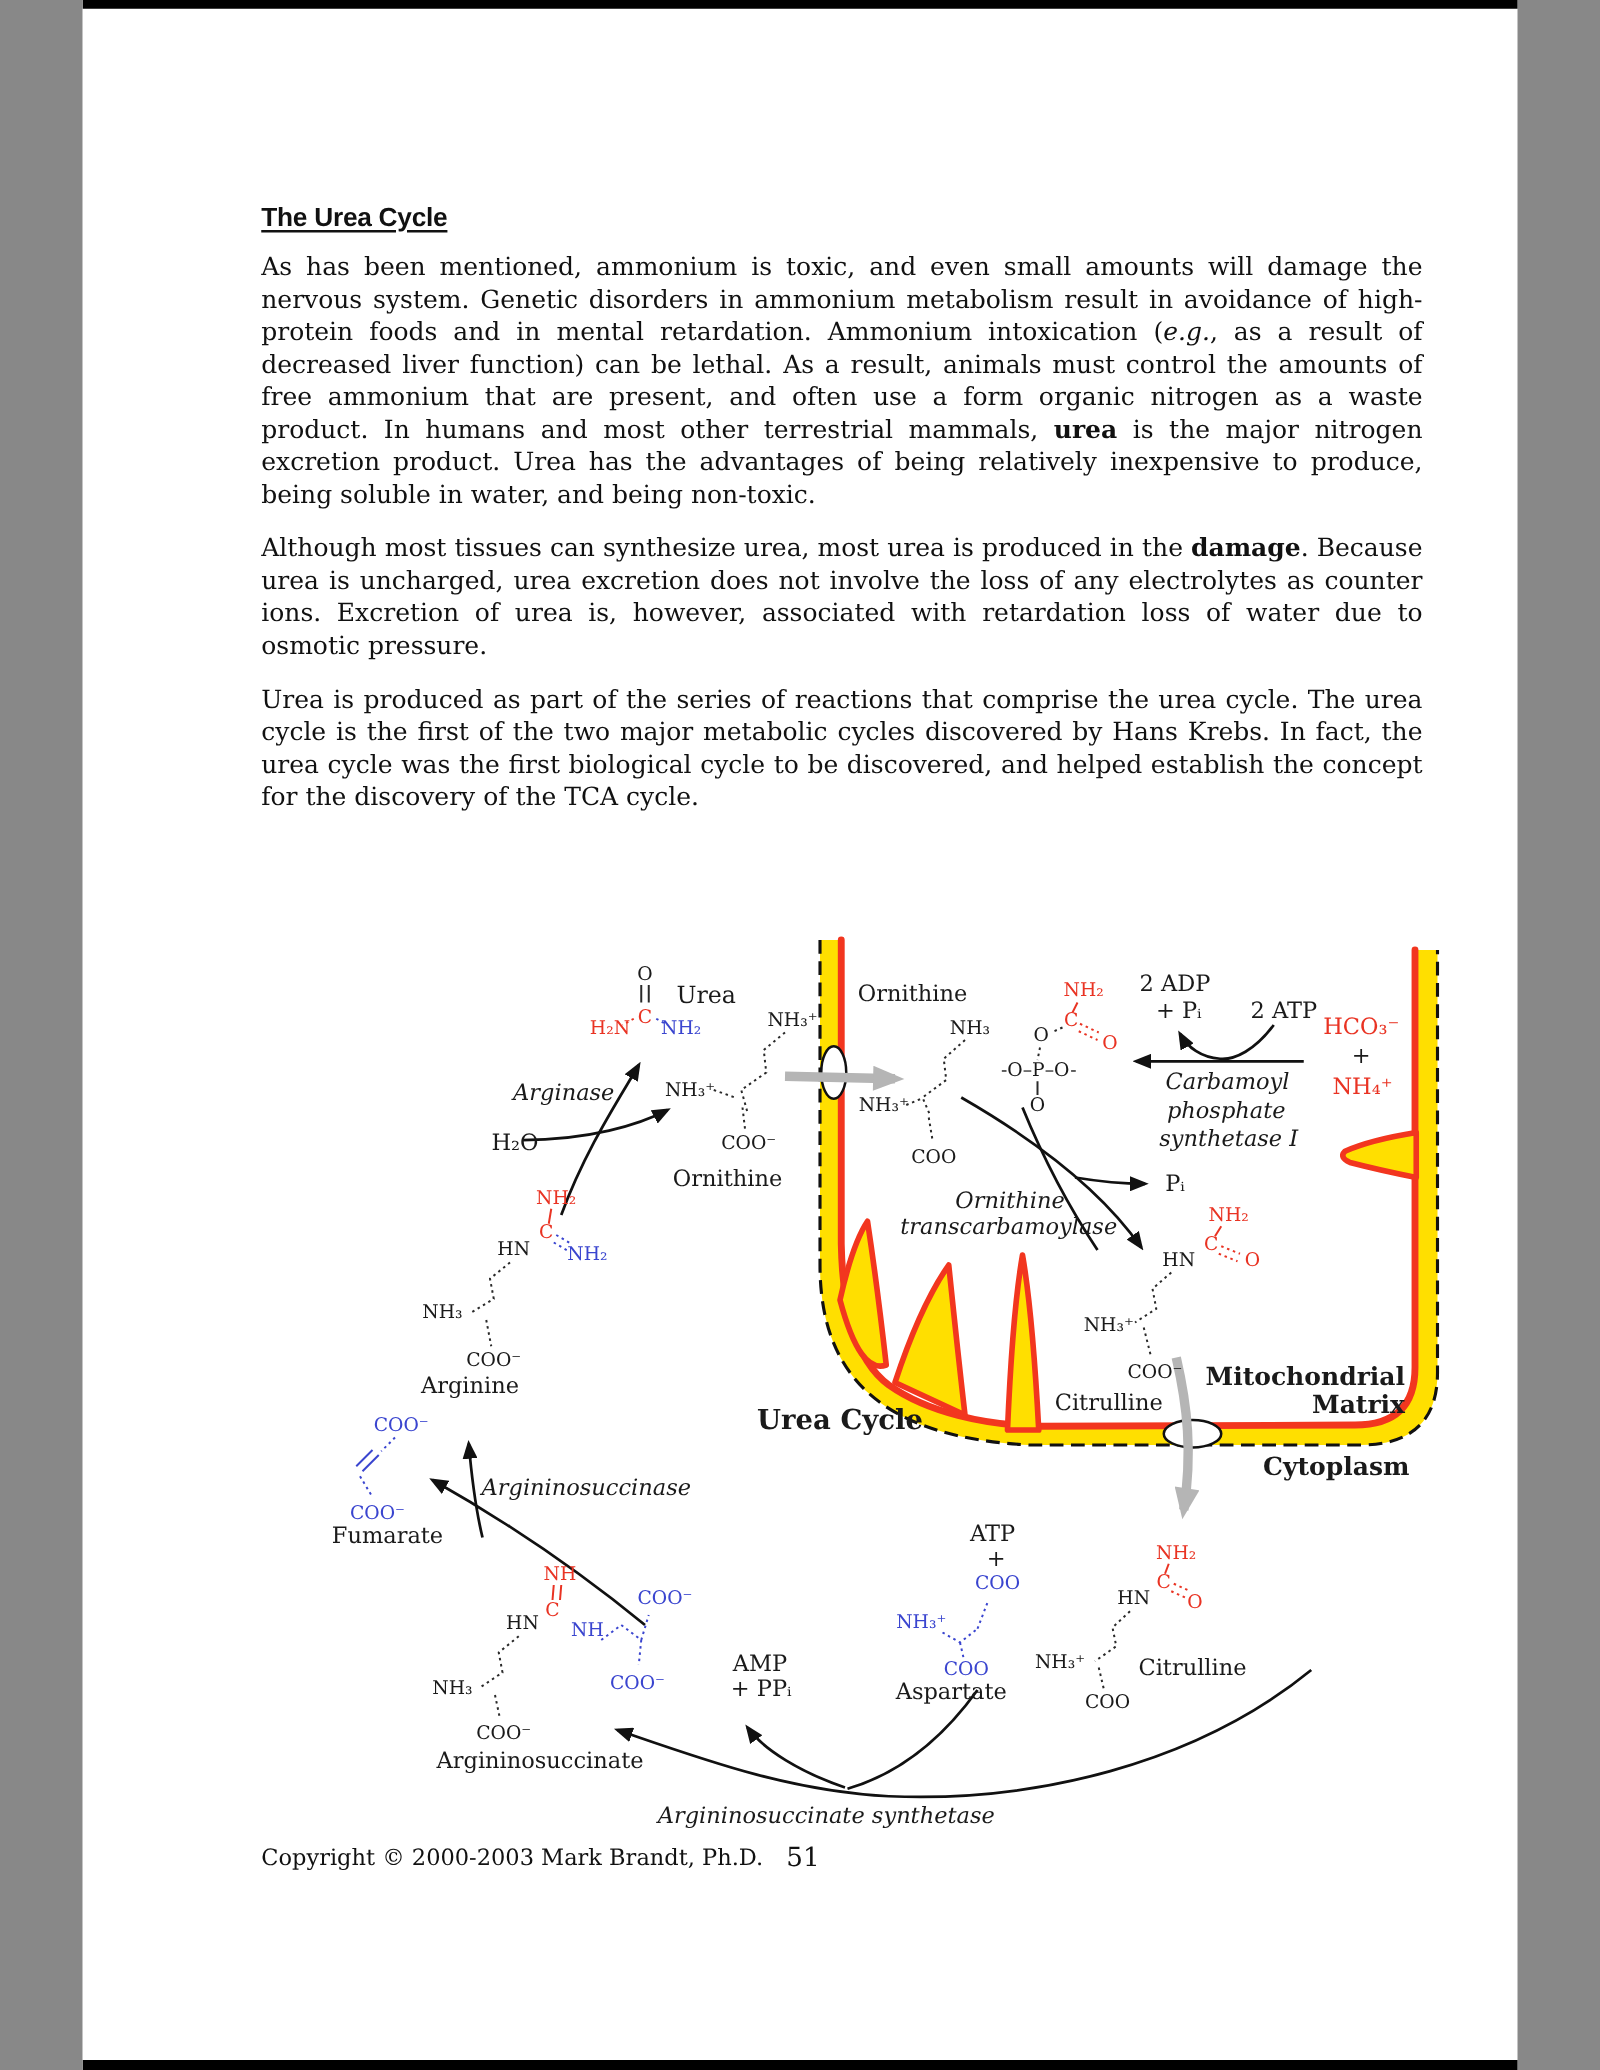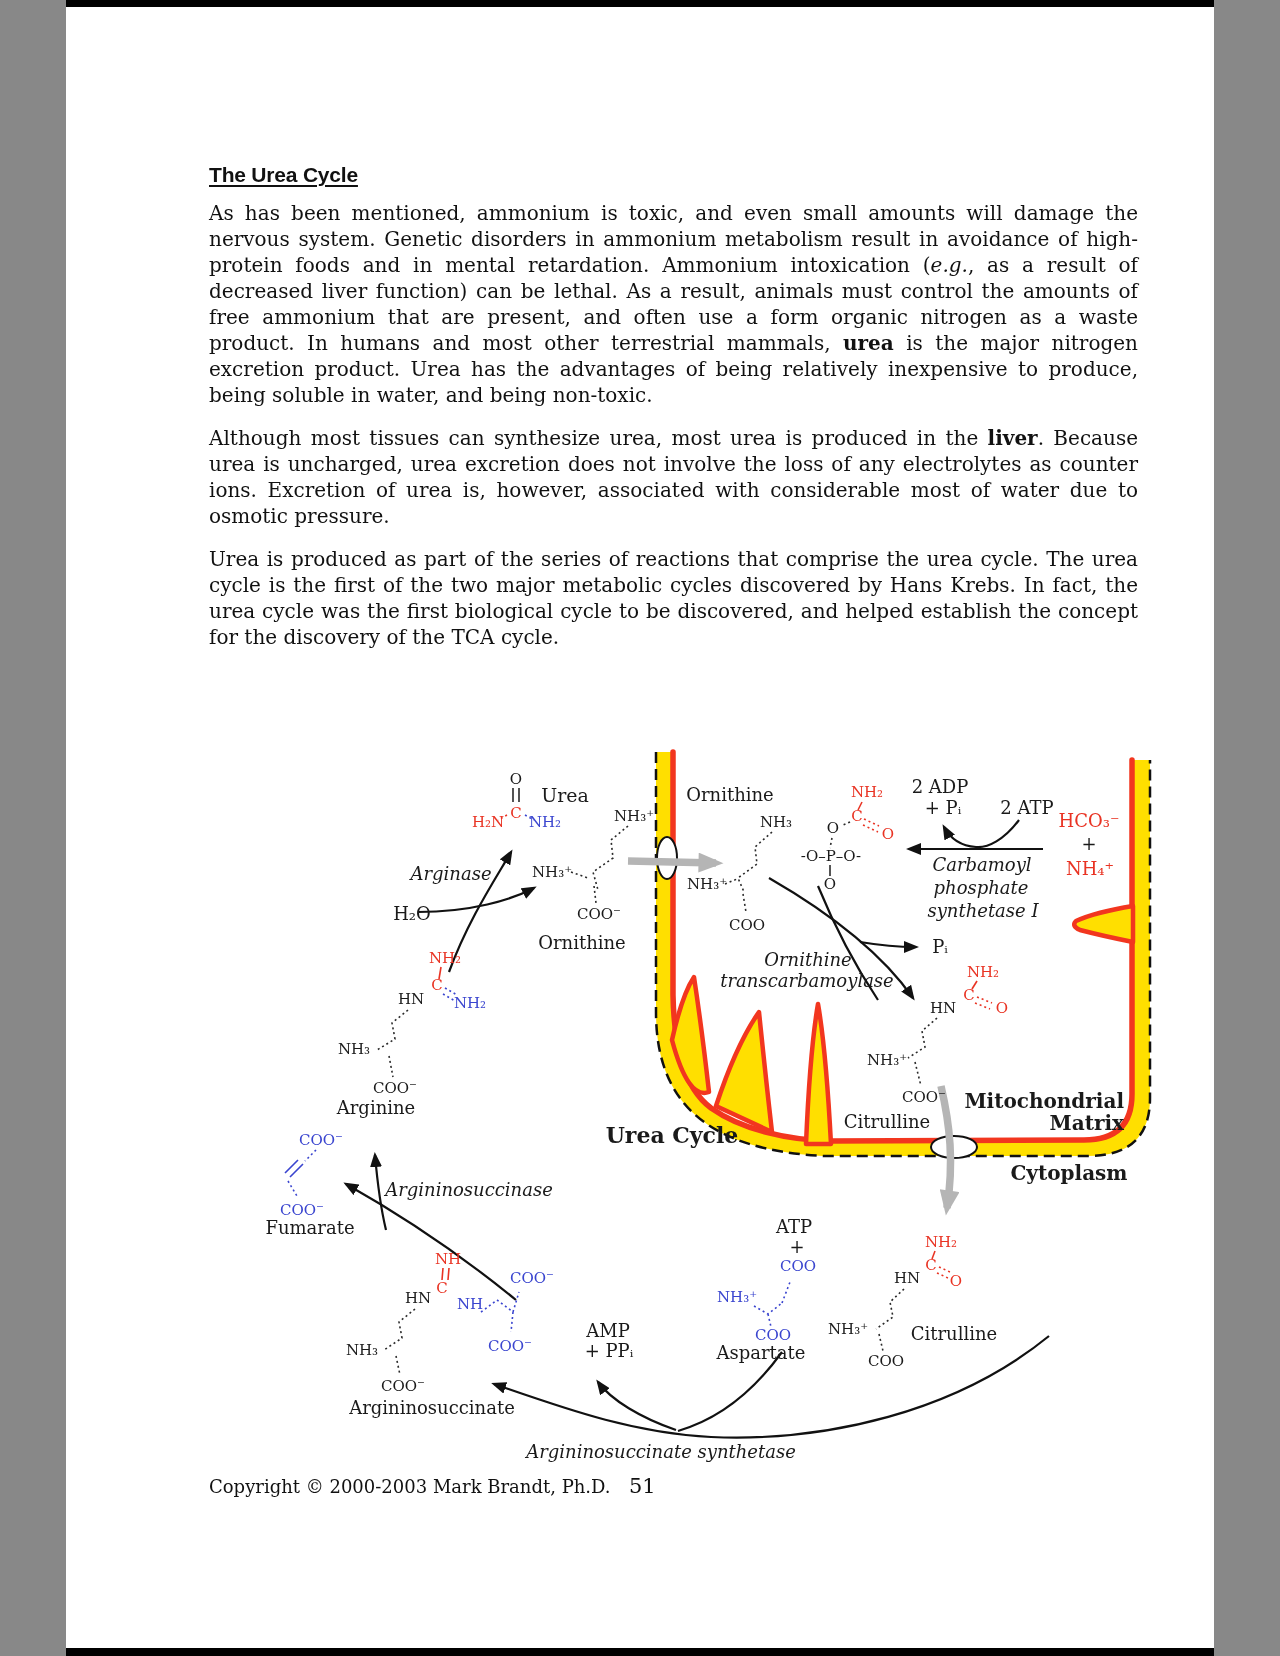--- a/index.html
+++ b/index.html
@@ -30,21 +30,21 @@
 </head>
 <body>
 
 <div class="page">
   <div class="bar top"></div>
   <div class="bar bottom"></div>
 
   <div class="text-col">
     <h1 class="title">The Urea Cycle</h1>
     <p class="body"><span>As has been mentioned, ammonium is toxic, and even small amounts will damage the nervous system. Genetic disorders in ammonium metabolism result in avoidance of high-protein foods and in mental retardation. Ammonium intoxication (</span><span class="i">e.g.</span><span>, as a result of decreased liver function) can be lethal. As a result, animals must control the amounts of free ammonium that are present, and often use a form organic nitrogen as a waste product. In humans and most other terrestrial mammals, </span><span class="b">urea</span><span> is the major nitrogen excretion product. Urea has the advantages of being relatively inexpensive to produce, being soluble in water, and being non-toxic.</span></p>
-    <p class="body"><span>Although most tissues can synthesize urea, most urea is produced in the </span><span class="b">liver</span><span>. Because urea is uncharged, urea excretion does not involve the loss of any electrolytes as counter ions. Excretion of urea is, however, associated with considerable most of water due to osmotic pressure.</span></p>
+    <p class="body"><span>Although most tissues can synthesize urea, most urea is produced in the </span><span class="b">damage</span><span>. Because urea is uncharged, urea excretion does not involve the loss of any electrolytes as counter ions. Excretion of urea is, however, associated with retardation loss of water due to osmotic pressure.</span></p>
     <p class="body"><span>Urea is produced as part of the series of reactions that comprise the urea cycle. The urea cycle is the first of the two major metabolic cycles discovered by Hans Krebs. In fact, the urea cycle was the first biological cycle to be discovered, and helped establish the concept for the discovery of the TCA cycle.</span></p>
   </div>
 
   <div class="diagram">
   <svg width="1280" height="790" viewBox="0 0 1280 790" xmlns="http://www.w3.org/2000/svg">
     <defs>
       <marker id="ah" viewBox="0 0 10 8" refX="8" refY="4" markerWidth="15" markerHeight="12" markerUnits="userSpaceOnUse" orient="auto">
             <path d="M0,0 L10,4 L0,8 z" fill="#111"></path>
           </marker>
       <marker id="ag" viewBox="0 0 10 8" refX="7" refY="4" markerWidth="26" markerHeight="20" markerUnits="userSpaceOnUse" orient="auto">

